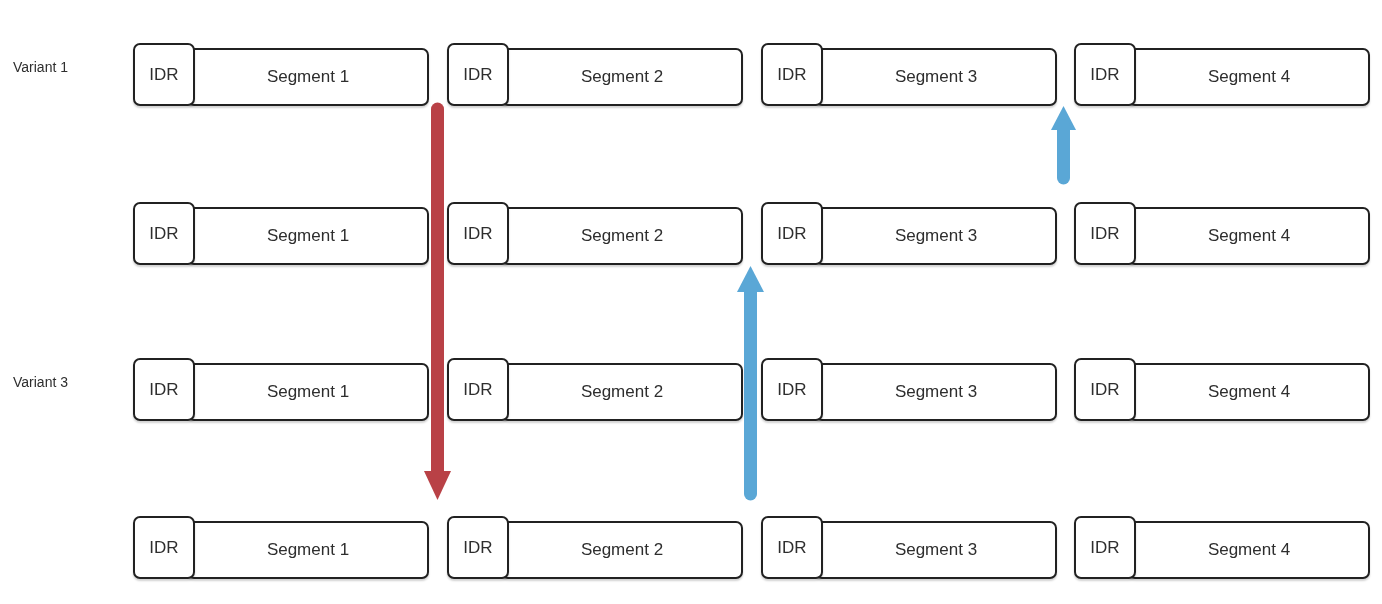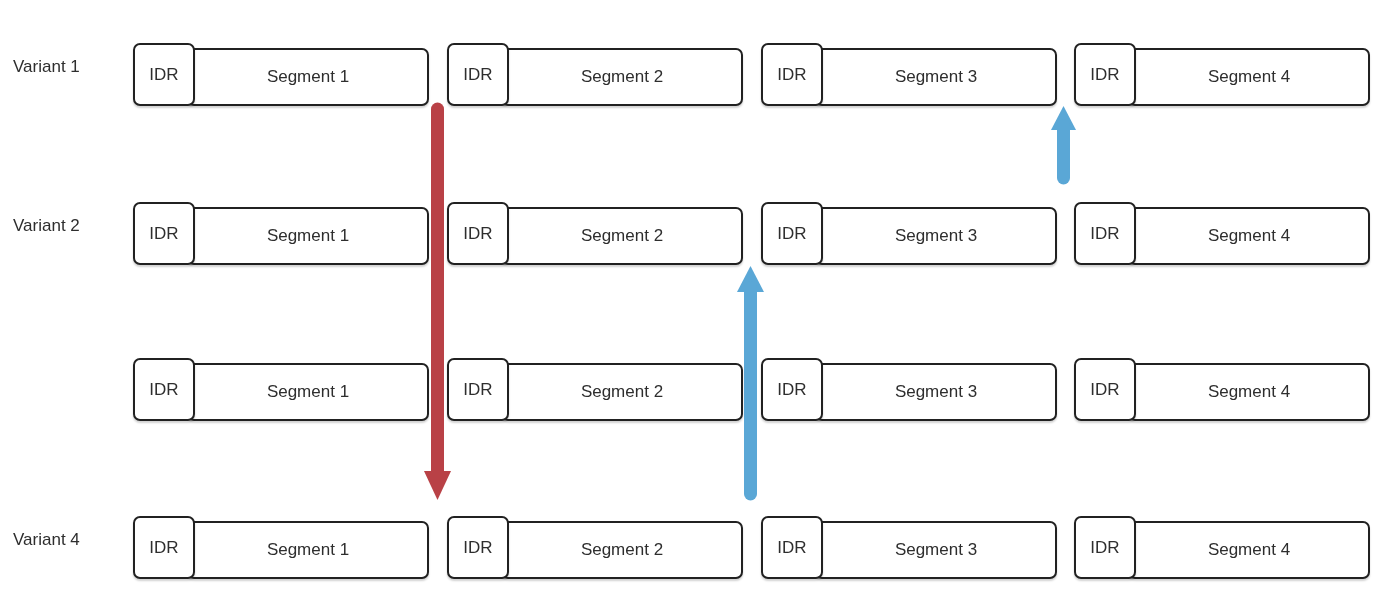--- a/index.html
+++ b/index.html
@@ -16,21 +16,21 @@
     color: var(--text, #2e2e2e);
     overflow: hidden;
   }
   .row-label {
     position: absolute;
     left: 13px;
     width: 100px;
     height: 78px;
     display: flex;
     align-items: center;
-    font-size: 17px;
+    font-size: 14px;
     color: var(--text, #2e2e2e);
     white-space: nowrap;
   }
   .group {
     position: absolute;
     width: 296px;
     height: 78px;
   }
   .seg-box {
     position: absolute;
@@ -121,21 +121,20 @@
       </div>
     </div>
     <div class="group" style="left: 1074px; top: 28px;">
       <div class="seg-box">
         <span class="seg-label">Segment 4</span>
       </div>
       <div class="idr-box">
         <span class="idr-label">IDR</span>
       </div>
     </div>
-    <div class="row-label" style="top: 187px;">Variant 2</div>
     <div class="group" style="left: 133px; top: 187px;">
       <div class="seg-box">
         <span class="seg-label">Segment 1</span>
       </div>
       <div class="idr-box">
         <span class="idr-label">IDR</span>
       </div>
     </div>
     <div class="group" style="left: 447px; top: 187px;">
       <div class="seg-box">
@@ -154,20 +153,21 @@
       </div>
     </div>
     <div class="group" style="left: 1074px; top: 187px;">
       <div class="seg-box">
         <span class="seg-label">Segment 4</span>
       </div>
       <div class="idr-box">
         <span class="idr-label">IDR</span>
       </div>
     </div>
+    <div class="row-label" style="top: 343px;">Variant 3</div>
     <div class="group" style="left: 133px; top: 343px;">
       <div class="seg-box">
         <span class="seg-label">Segment 1</span>
       </div>
       <div class="idr-box">
         <span class="idr-label">IDR</span>
       </div>
     </div>
     <div class="group" style="left: 447px; top: 343px;">
       <div class="seg-box">
@@ -186,21 +186,20 @@
       </div>
     </div>
     <div class="group" style="left: 1074px; top: 343px;">
       <div class="seg-box">
         <span class="seg-label">Segment 4</span>
       </div>
       <div class="idr-box">
         <span class="idr-label">IDR</span>
       </div>
     </div>
-    <div class="row-label" style="top: 501px;">Variant 4</div>
     <div class="group" style="left: 133px; top: 501px;">
       <div class="seg-box">
         <span class="seg-label">Segment 1</span>
       </div>
       <div class="idr-box">
         <span class="idr-label">IDR</span>
       </div>
     </div>
     <div class="group" style="left: 447px; top: 501px;">
       <div class="seg-box">

